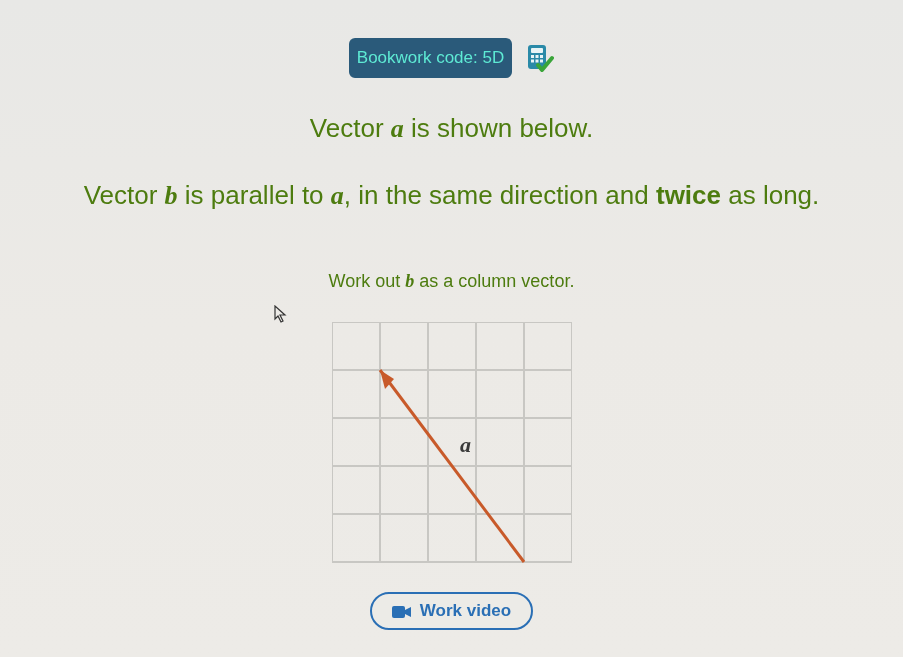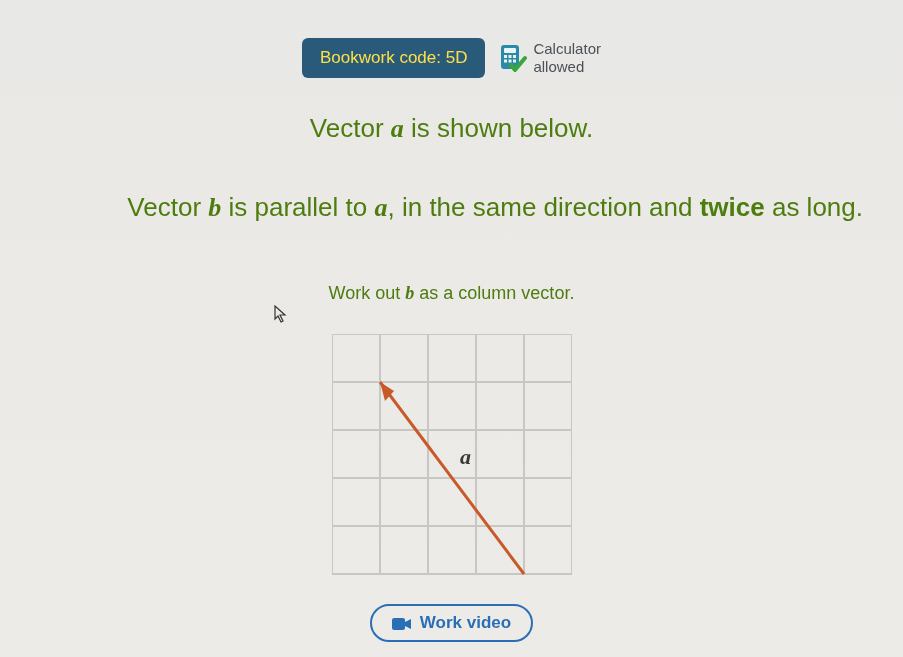--- a/index.html
+++ b/index.html
@@ -18,23 +18,23 @@
     }
     .header-row {
       display: flex;
       align-items: center;
       justify-content: center;
       gap: 12px;
       margin-top: 38px;
     }
     .bookwork-badge {
       background: #2a5a7a;
-      color: #fde047;
+      color: #5eead4;
       font-size: 17px;
-      padding: 10px 18px;
+      padding: 10px 8px;
       border-radius: 6px;
       font-weight: 500;
     }
     .calc-group {
       display: flex;
       align-items: center;
       gap: 6px;
     }
     .calc-icon-wrap {
       width: 30px;
@@ -49,23 +49,22 @@
     .q-line {
       text-align: center;
       color: #4d7c0f;
     }
     .q-line-1 {
       font-size: 26px;
       margin-top: 35px;
     }
     .q-line-2 {
       font-size: 26px;
-      margin-top: 48px;
-      padding: 0 40px;
-      text-align: right;
+      margin-top: 36px;
+      padding: 0 20px;
     }
     .q-line-3 {
       font-size: 18px;
       margin-top: 60px;
     }
     .var {
       font-family: Georgia, 'Times New Roman', serif;
       font-style: italic;
       font-weight: 700;
     }
@@ -125,24 +124,20 @@
         <rect x="7" y="5" width="12" height="5" rx="1" fill="#e8f4f6"></rect>
         <rect x="7" y="12" width="3" height="3" fill="#e8f4f6"></rect>
         <rect x="11.5" y="12" width="3" height="3" fill="#e8f4f6"></rect>
         <rect x="16" y="12" width="3" height="3" fill="#e8f4f6"></rect>
         <rect x="7" y="16.5" width="3" height="3" fill="#e8f4f6"></rect>
         <rect x="11.5" y="16.5" width="3" height="3" fill="#e8f4f6"></rect>
         <rect x="16" y="16.5" width="3" height="3" fill="#e8f4f6"></rect>
         <path d="M 14 22 L 18 27 L 28 15" stroke="#3aa53a" stroke-width="4" fill="none" stroke-linecap="round" stroke-linejoin="round"></path>
       </svg>
     </span>
-    <div class="calc-text">
-      <div>Calculator</div>
-      <div>allowed</div>
-    </div>
   </div>
 </div>
 
 <div class="q-line q-line-1">
   <span>Vector </span><span class="var">a</span><span> is shown below.</span>
 </div>
 
 <div class="q-line q-line-2">
   <span>Vector </span><span class="var">b</span><span> is parallel to </span><span class="var">a</span><span>, in the same direction and </span><span class="bold">twice</span><span> as long.</span>
 </div>

